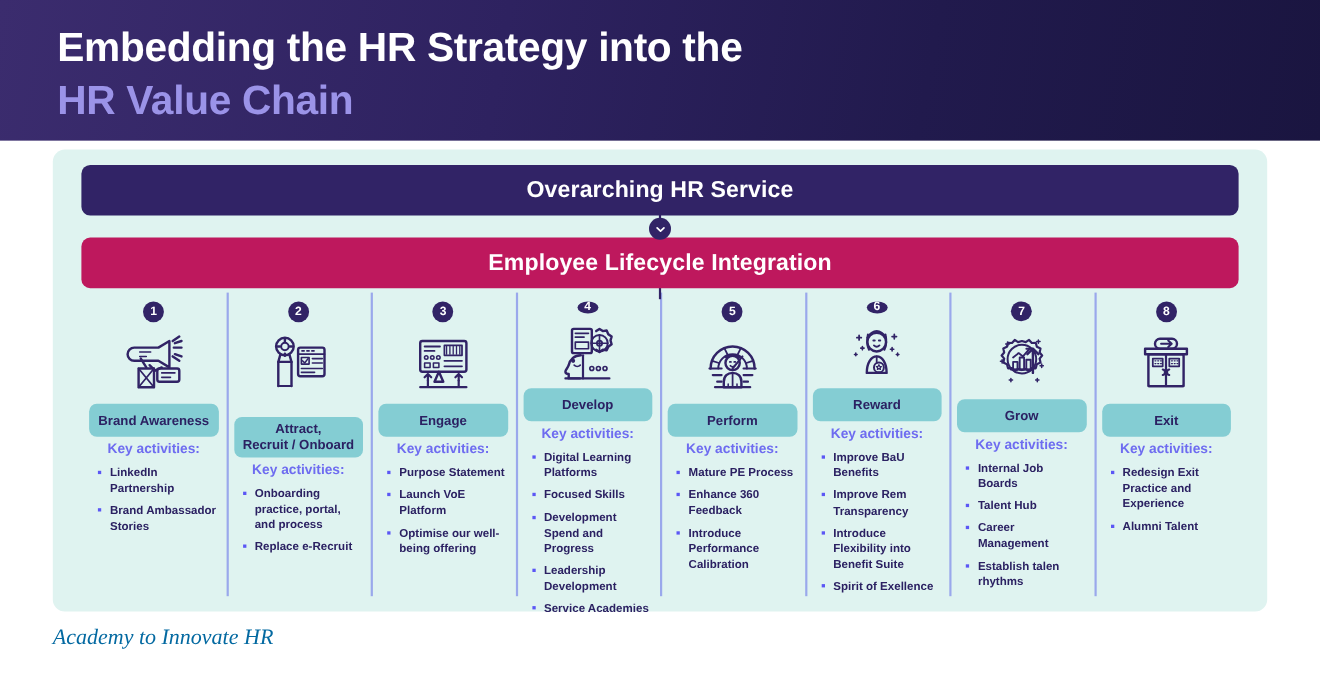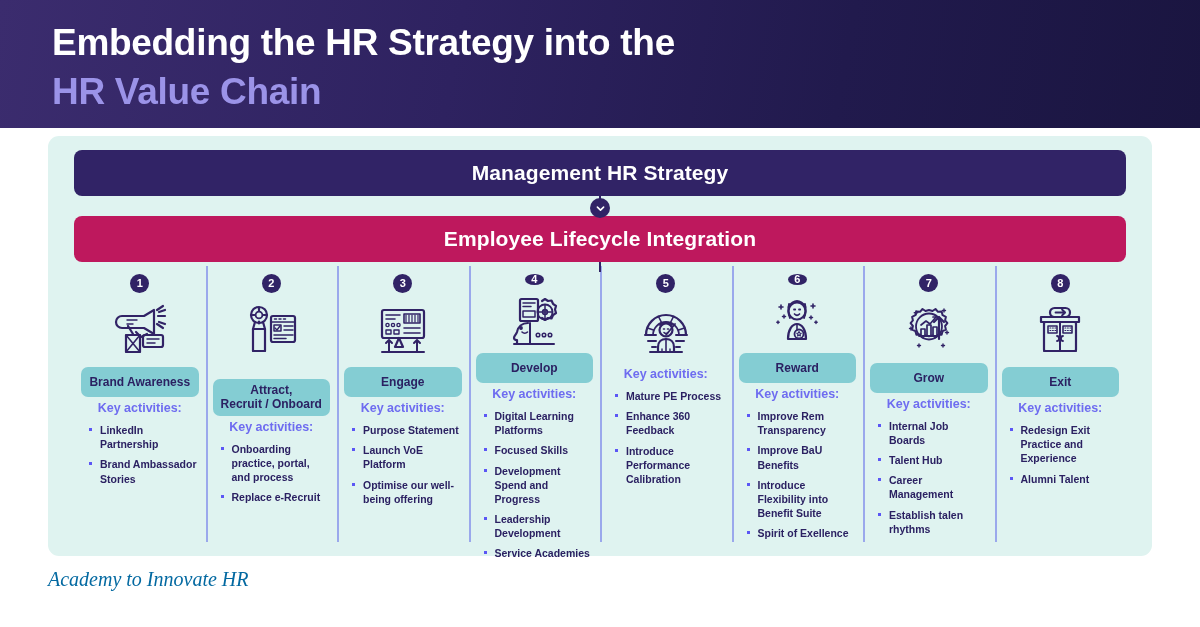--- a/index.html
+++ b/index.html
@@ -186,21 +186,21 @@
   <h1>
     <span class="hl-1">Embedding the HR Strategy into the</span>
     <span class="hl-2">HR Value Chain</span>
   </h1>
 </div>
 
 <div class="canvas">
   <div class="panel">
 
     <div class="banner banner-strategy">
-      <span>Management HR Strategy</span>
+      <span>Overarching HR Service</span>
     </div>
 
     <div class="connector-line"></div>
     <div class="connector-chevron">
       <svg width="11" height="11" viewBox="0 0 11 11" aria-hidden="true">
         <path d="M2.4 4.1 L5.5 7.1 L8.6 4.1" fill="none" stroke="#ffffff" stroke-width="1.6" stroke-linecap="round" stroke-linejoin="round"></path>
       </svg>
     </div>
 
     <div class="banner banner-lifecycle">
@@ -334,20 +334,21 @@
             <path d="M27.5 27 h1 M31.5 27 h1" stroke-width="1.6"></path>
             <path d="M28 30.5 c1.2 1.2 2.8 1.2 4 0" stroke-width="1.6"></path>
             <path d="M24 23 c2 -3 10 -3 12 0" stroke-width="1.8"></path>
             <path d="M22 45 c0 -5 3.5 -8 8 -8 s8 3 8 8 v5 H22 z"></path>
             <path d="M30 37 v13" stroke-width="1.6"></path>
             <path d="M26 50 v-3 M34 50 v-3" stroke-width="1.4"></path>
             <path d="M9 33 h11 M40 33 h11 M12 39 h8 M40 39 h8 M16 45 h4 M40 45 h4" stroke-width="2"></path>
             <path d="M14 50 h32" stroke-width="2"></path>
           </svg>
         </div>
+        <div class="pill">Perform</div>
         <div class="key-head">Key activities:</div>
         <ul class="acts">
           <li>Mature PE Process</li>
           <li>Enhance 360 Feedback</li>
           <li>Introduce Performance Calibration</li>
         </ul>
       </div>
 
       <div class="col">
         <div class="badge">6</div>
@@ -366,22 +367,22 @@
             <path d="M46 13 l0 4 M44 15 l4 0" stroke-width="1.6"></path>
             <path d="M17 24 l0 3 M15.5 25.5 l3 0" stroke-width="1.5"></path>
             <path d="M44 25 l0 3 M42.5 26.5 l3 0" stroke-width="1.5"></path>
             <path d="M11 30 l0 2.5 M9.8 31.2 l2.4 0" stroke-width="1.4"></path>
             <path d="M49 30 l0 2.5 M47.8 31.2 l2.4 0" stroke-width="1.4"></path>
           </svg>
         </div>
         <div class="pill">Reward</div>
         <div class="key-head">Key activities:</div>
         <ul class="acts">
+          <li>Improve BaU Benefits</li>
           <li>Improve Rem Transparency</li>
-          <li>Improve BaU Benefits</li>
           <li>Introduce Flexibility into Benefit Suite</li>
           <li>Spirit of Exellence</li>
         </ul>
       </div>
 
       <div class="col">
         <div class="badge">7</div>
         <div class="icon-wrap">
           <svg width="60" height="58" viewBox="0 0 60 58" fill="none" stroke="#312366" stroke-width="2.2" stroke-linecap="round" stroke-linejoin="round">
             <path d="M30 11 l3.5 1 3 -2 2.5 2.8 3.6 -0.2 1 3.6 3.3 1.6 -0.8 3.6 2.3 2.8 -2.3 2.8 0.8 3.6 -3.3 1.6 -1 3.6 -3.6 -0.2 -2.5 2.8 -3 -2 -3.5 1 -3.5 -1 -3 2 -2.5 -2.8 -3.6 0.2 -1 -3.6 -3.3 -1.6 0.8 -3.6 -2.3 -2.8 2.3 -2.8 -0.8 -3.6 3.3 -1.6 1 -3.6 3.6 0.2 2.5 -2.8 3 2 z" stroke-width="2"></path>

